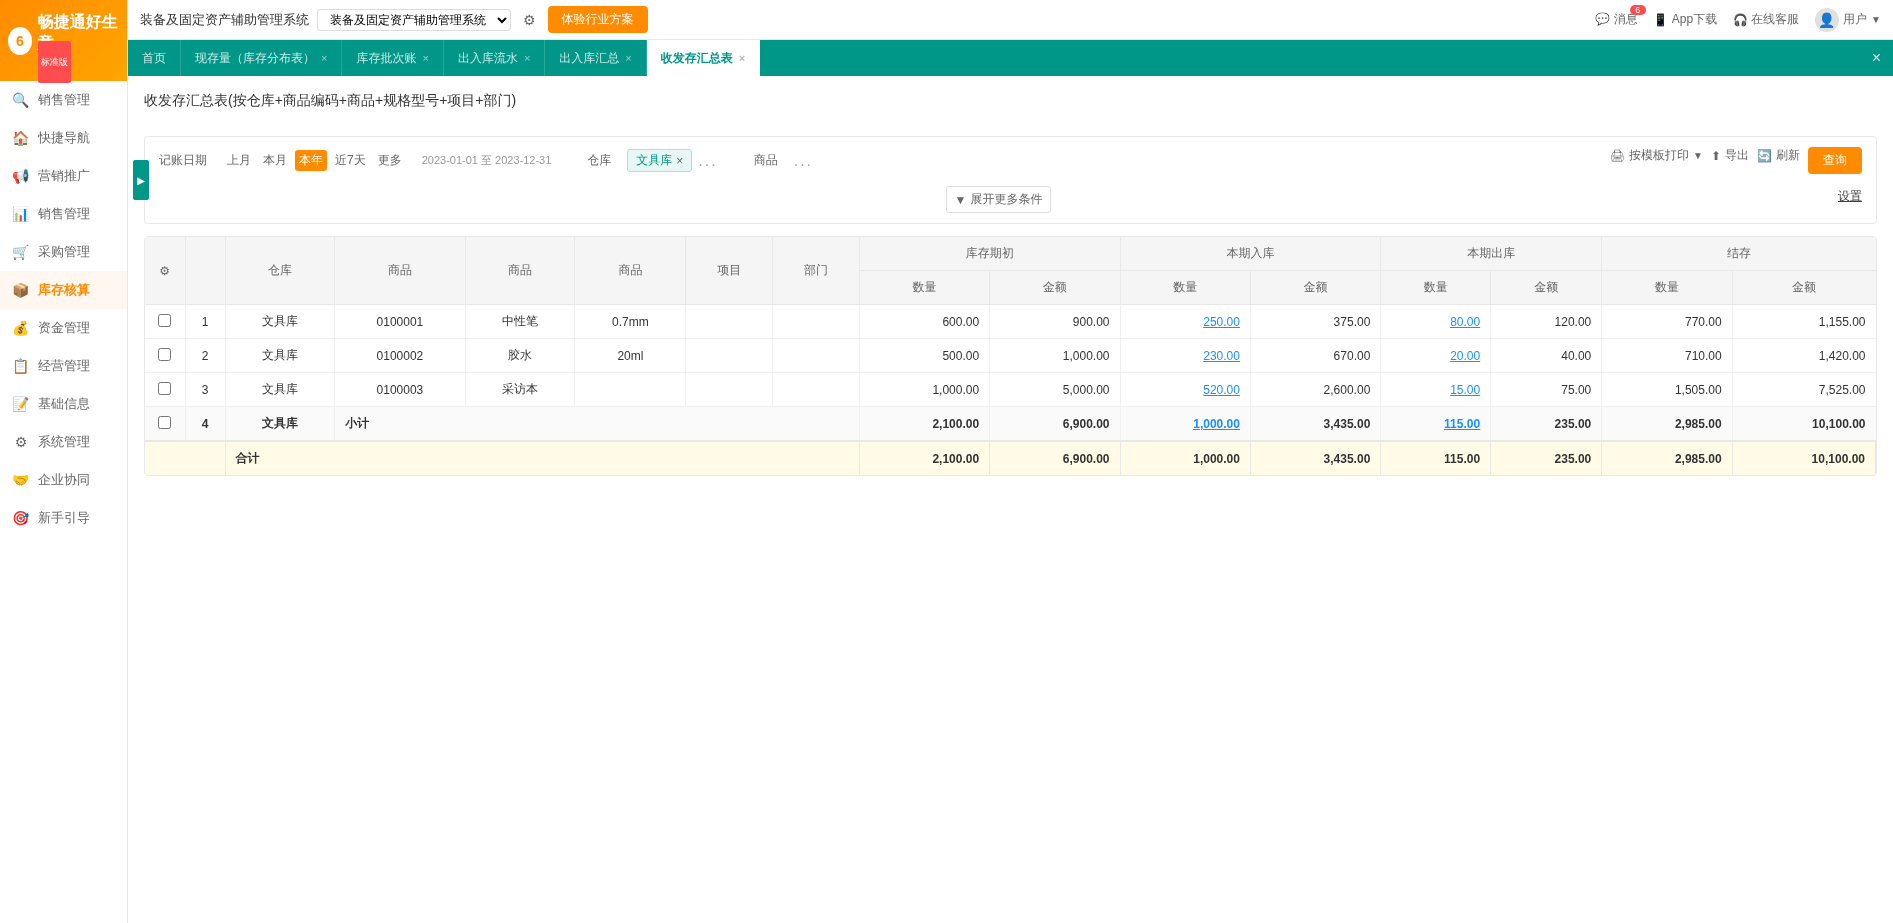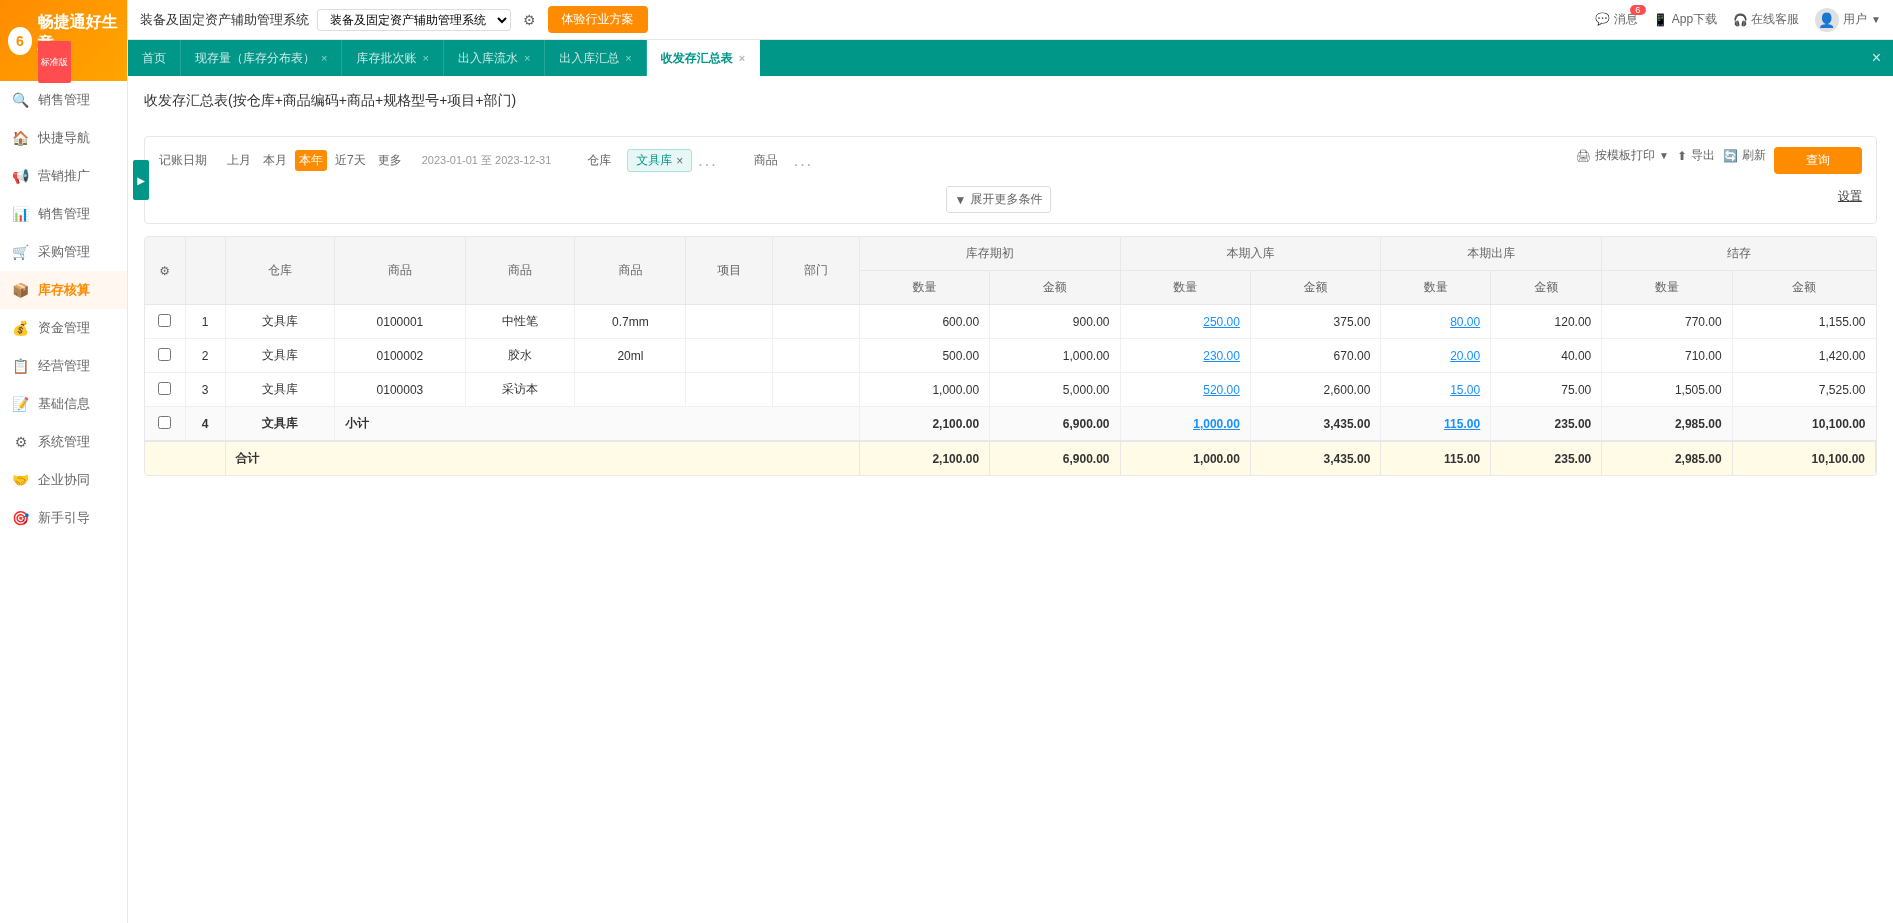--- a/index.html
+++ b/index.html
@@ -44,21 +44,21 @@
     .filter-label { color: #666; font-size: 12px; white-space: nowrap; }
     .filter-date-btns { display: flex; gap: 4px; align-items: center; }
     .filter-date-btn { border: none; background: transparent; color: #666; font-size: 12px; cursor: pointer; padding: 2px 4px; }
     .filter-date-btn.active { background: #ff8c00; color: #fff; border-radius: 3px; }
     .filter-date-range { color: #999; font-size: 11px; }
     .filter-warehouse { display: flex; align-items: center; gap: 6px; }
     .warehouse-tag { background: #e6f7f5; color: #009688; border: 1px solid #b2dfdb; border-radius: 3px; padding: 2px 8px; font-size: 12px; display: flex; align-items: center; gap: 4px; }
     .warehouse-tag-x { cursor: pointer; color: #666; }
     .filter-dots { color: #aaa; letter-spacing: 2px; cursor: pointer; font-size: 16px; }
     .expand-btn { display: flex; align-items: center; gap: 4px; color: #666; font-size: 12px; cursor: pointer; padding: 4px 8px; border: 1px solid #ddd; border-radius: 3px; background: #fff; margin: 6px auto 0; width: fit-content; }
-    .query-btn { background: #ff8c00; color: #fff; border: none; border-radius: 4px; padding: 5px 32px; font-size: 12px; cursor: pointer; }
+    .query-btn { background: #ff8c00; color: #fff; border: none; border-radius: 4px; padding: 5px 15px; font-size: 12px; cursor: pointer; }
     .settings-link { color: #404040; font-size: 12px; cursor: pointer; text-decoration: underline; }
 
     
     .table-wrapper { border: 1px solid #e8e8e8; border-radius: 4px; overflow: hidden; }
     table { width: 100%; border-collapse: collapse; font-size: 12px; }
     thead tr { background: #f5f5f5; }
     thead th { padding: 8px 10px; text-align: center; font-weight: normal; color: #666; border-right: 1px solid #e8e8e8; border-bottom: 1px solid #e8e8e8; white-space: nowrap; }
     thead th:last-child { border-right: none; }
     .th-group { background: #f5f5f5; border-bottom: 1px solid #e8e8e8; }
     tbody tr { border-bottom: 1px solid #f0f0f0; }

